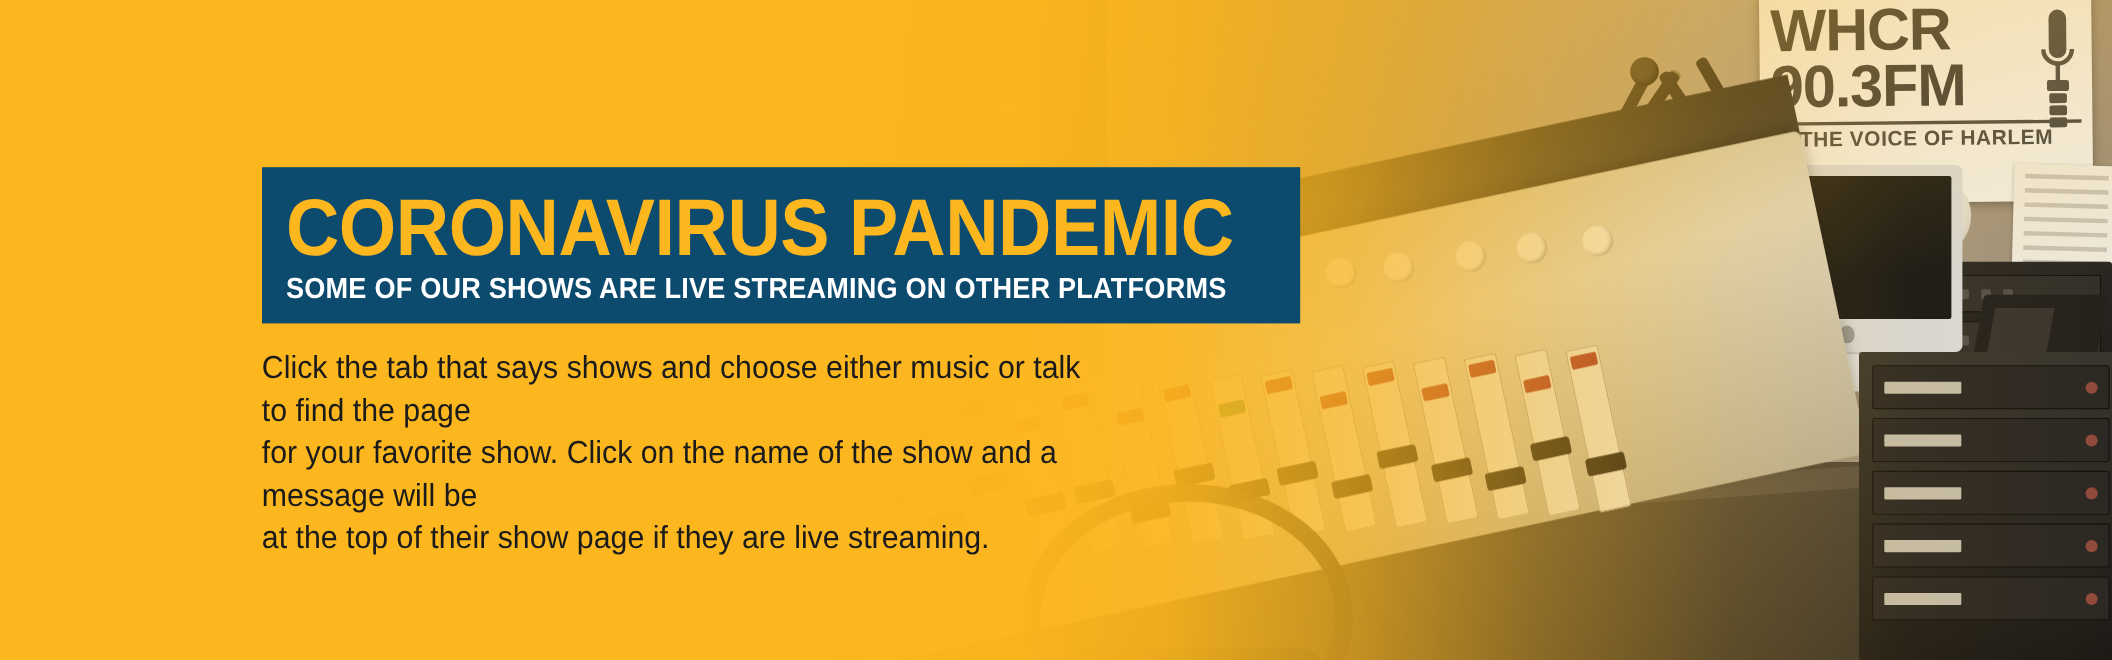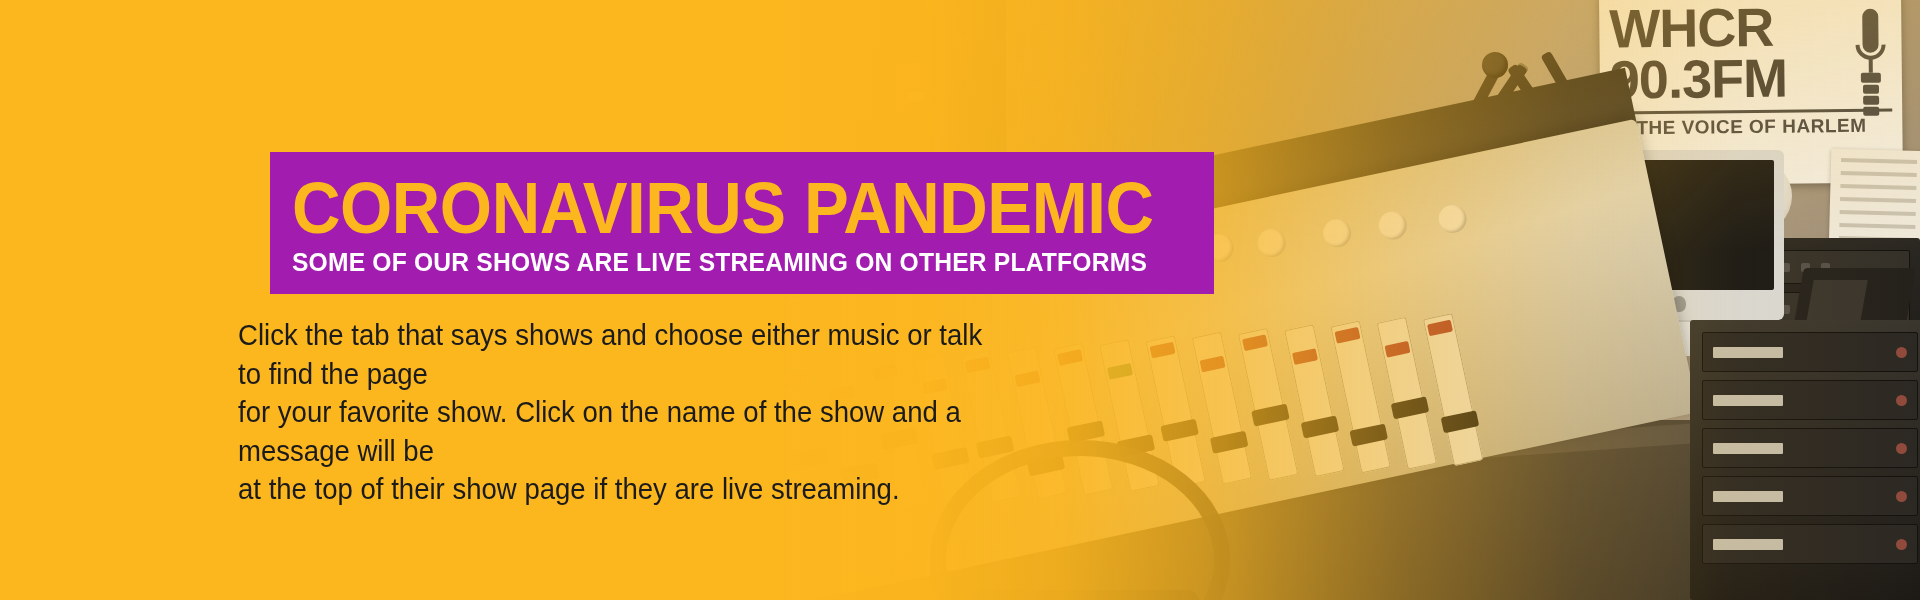--- a/index.html
+++ b/index.html
@@ -292,24 +292,23 @@
     pointer-events:none;
   }
 
   
   #content {
     position:absolute;
     left:238px; top:152px;
     width:1000px;
   }
   #headline-box {
-    background:#a21caf;
+    background:#0c4a6e;
     width:944px;
     padding:22px 22px 16px 22px;
-    margin-left:32px;
   }
   #headline {
     color:#fcb61e;
     font-family:"Liberation Sans", sans-serif;
     font-weight:bold;
     font-size:73px;
     line-height:.92;
     letter-spacing:-0.5px;
     transform:scaleX(.92);
     transform-origin:left center;

